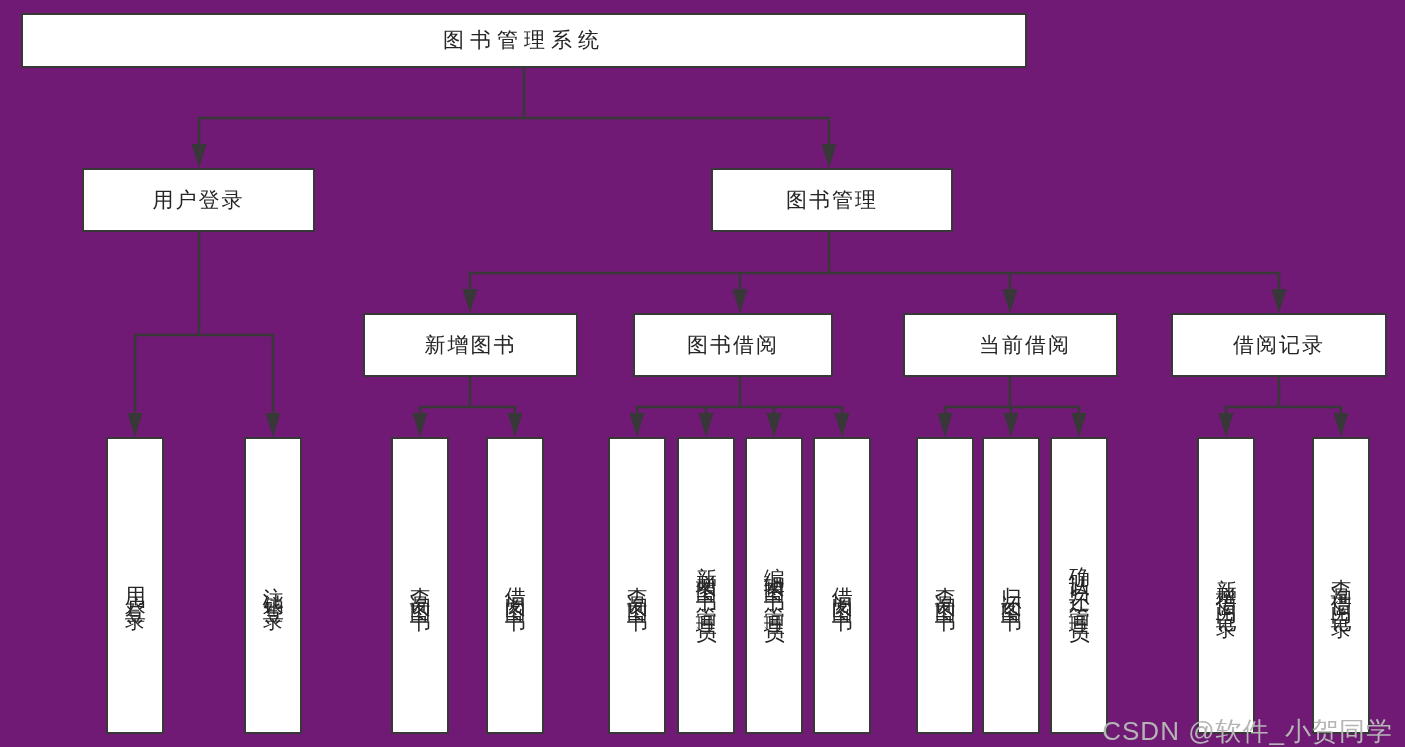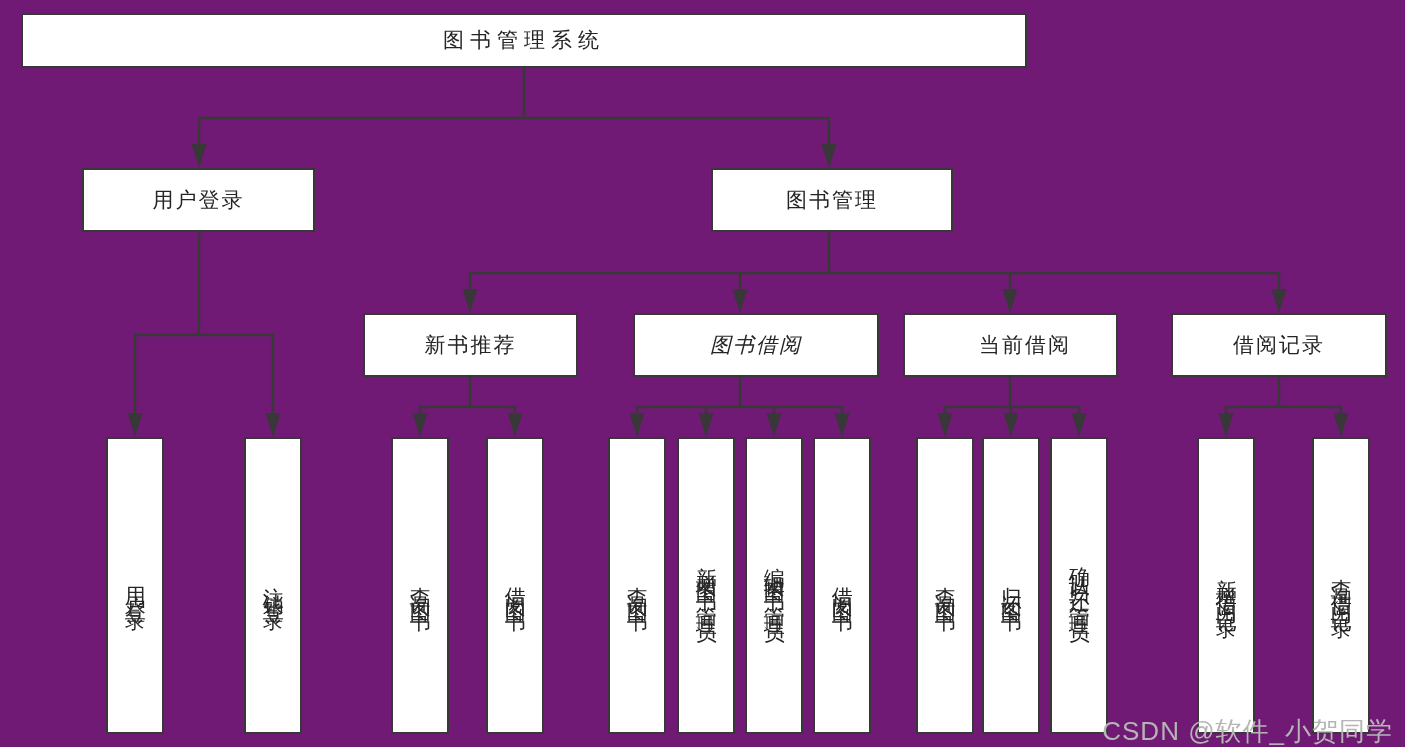--- a/index.html
+++ b/index.html
@@ -26,21 +26,21 @@
     writing-mode:vertical-rl;
     white-space:normal;
     letter-spacing:8px;
   }
   #n-root .label{letter-spacing:6px;}
   
   #n-root {left:21px;  top:13px;  width:1006px;height:55px;}
   #n-login{left:82px;  top:168px; width:233px; height:64px;}
   #n-mgmt {left:711px; top:168px; width:242px; height:64px;}
   #n-rec  {left:363px; top:313px; width:215px; height:64px;}
-  #n-bor  {left:633px; top:313px; width:246px; height:64px;font-style:italic;}
+  #n-bor  {left:633px; top:313px; width:200px; height:64px;}
   #n-cur  {left:903px; top:313px; width:215px; height:64px;padding-left:29px;}
   #n-hist {left:1171px;top:313px; width:216px; height:64px;}
   .leaf{top:437px;width:58px;height:297px;}
   #l-a1{left:106px;}  #l-a2{left:244px;}
   #l-c1a{left:391px;} #l-c1b{left:486px;}
   #l-c2a{left:608px;} #l-c2b{left:677px;} #l-c2c{left:745px;} #l-c2d{left:813px;}
   #l-c3a{left:916px;} #l-c3b{left:982px;} #l-c3c{left:1050px;}
   #l-c4a{left:1197px;}#l-c4b{left:1312px;}
   .watermark{
     position:absolute;
@@ -109,21 +109,21 @@
   </div>
 
   <div class="node v leaf" id="l-a1">
     <span class="label">用户登录</span>
   </div>
   <div class="node v leaf" id="l-a2">
     <span class="label">注销登录</span>
   </div>
 
   <div class="node h" id="n-rec">
-    <span class="label">新书推荐</span>
+    <span class="label">新增图书</span>
   </div>
   <div class="node h" id="n-bor">
     <span class="label">图书借阅</span>
   </div>
   <div class="node h" id="n-cur">
     <span class="label">当前借阅</span>
   </div>
   <div class="node h" id="n-hist">
     <span class="label">借阅记录</span>
   </div>

